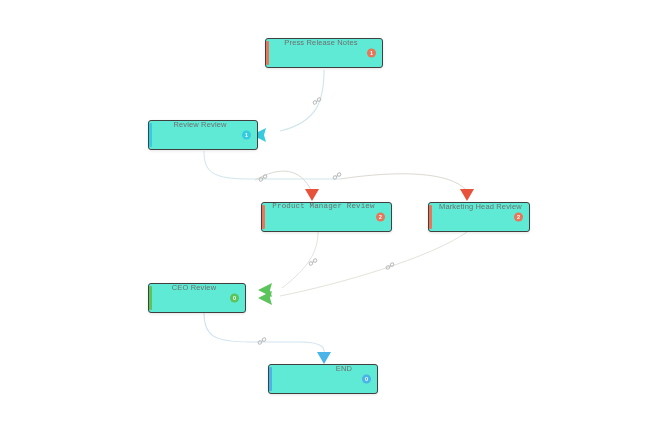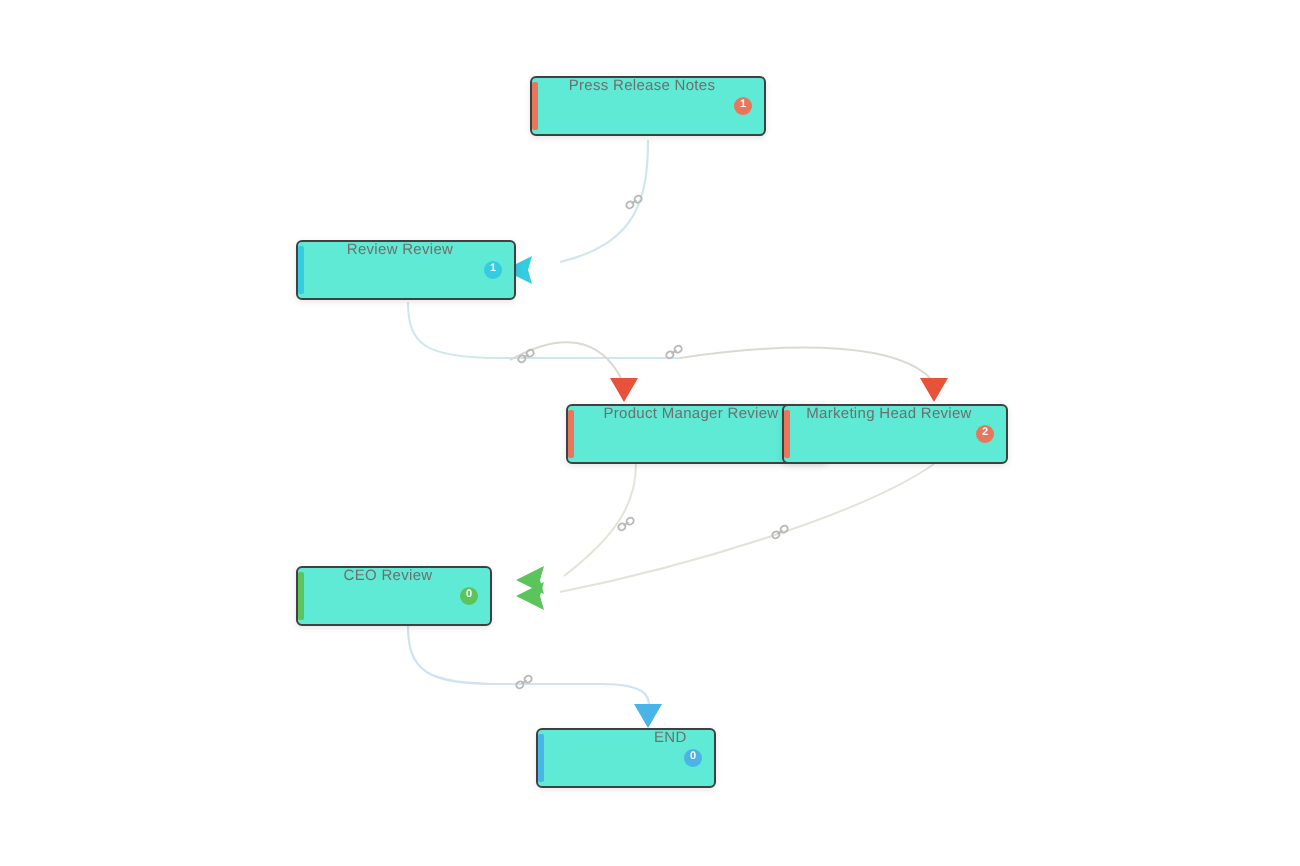--- a/index.html
+++ b/index.html
@@ -160,37 +160,37 @@
     <span class="node-label">Press Release Notes</span>
     <span class="node-badge" style="background: rgb(232, 118, 90);">1</span>
   </div>
 
   <div class="node" id="node-1" style="left: 148px; top: 120px; width: 110px;">
     <span class="node-accent" style="background: rgb(53, 203, 224);"></span>
     <span class="node-label">Review Review</span>
     <span class="node-badge" style="background: rgb(53, 203, 224);">1</span>
   </div>
 
-  <div class="node" id="node-2" style="left: 283px; top: 202px; width: 131px;">
+  <div class="node" id="node-2" style="left: 261px; top: 202px; width: 131px; font-family: Liberation Mono, monospace;">
     <span class="node-accent" style="background: rgb(232, 118, 90);"></span>
     <span class="node-label">Product Manager Review</span>
     <span class="node-badge" style="background: rgb(232, 118, 90);">2</span>
   </div>
 
-  <div class="node" id="node-3" style="left: 391px; top: 202px; width: 113px;">
+  <div class="node" id="node-3" style="left: 428px; top: 202px; width: 102px;">
     <span class="node-accent" style="background: rgb(232, 118, 90);"></span>
     <span class="node-label">Marketing Head Review</span>
     <span class="node-badge" style="background: rgb(232, 118, 90);">2</span>
   </div>
 
   <div class="node" id="node-4" style="left: 148px; top: 283px; width: 98px;">
     <span class="node-accent" style="background: rgb(92, 196, 92);"></span>
     <span class="node-label">CEO Review</span>
     <span class="node-badge" style="background: rgb(92, 196, 92);">0</span>
   </div>
 
-  <div class="node" id="node-5" style="left: 268px; top: 364px; width: 90px; padding-left: 48px;">
+  <div class="node" id="node-5" style="left: 268px; top: 364px; width: 110px; padding-left: 48px;">
     <span class="node-accent" style="background: rgb(74, 179, 232);"></span>
     <span class="node-label">END</span>
     <span class="node-badge" style="background: rgb(74, 179, 232);">0</span>
   </div>
 
 </div>
 
 </body></html>

